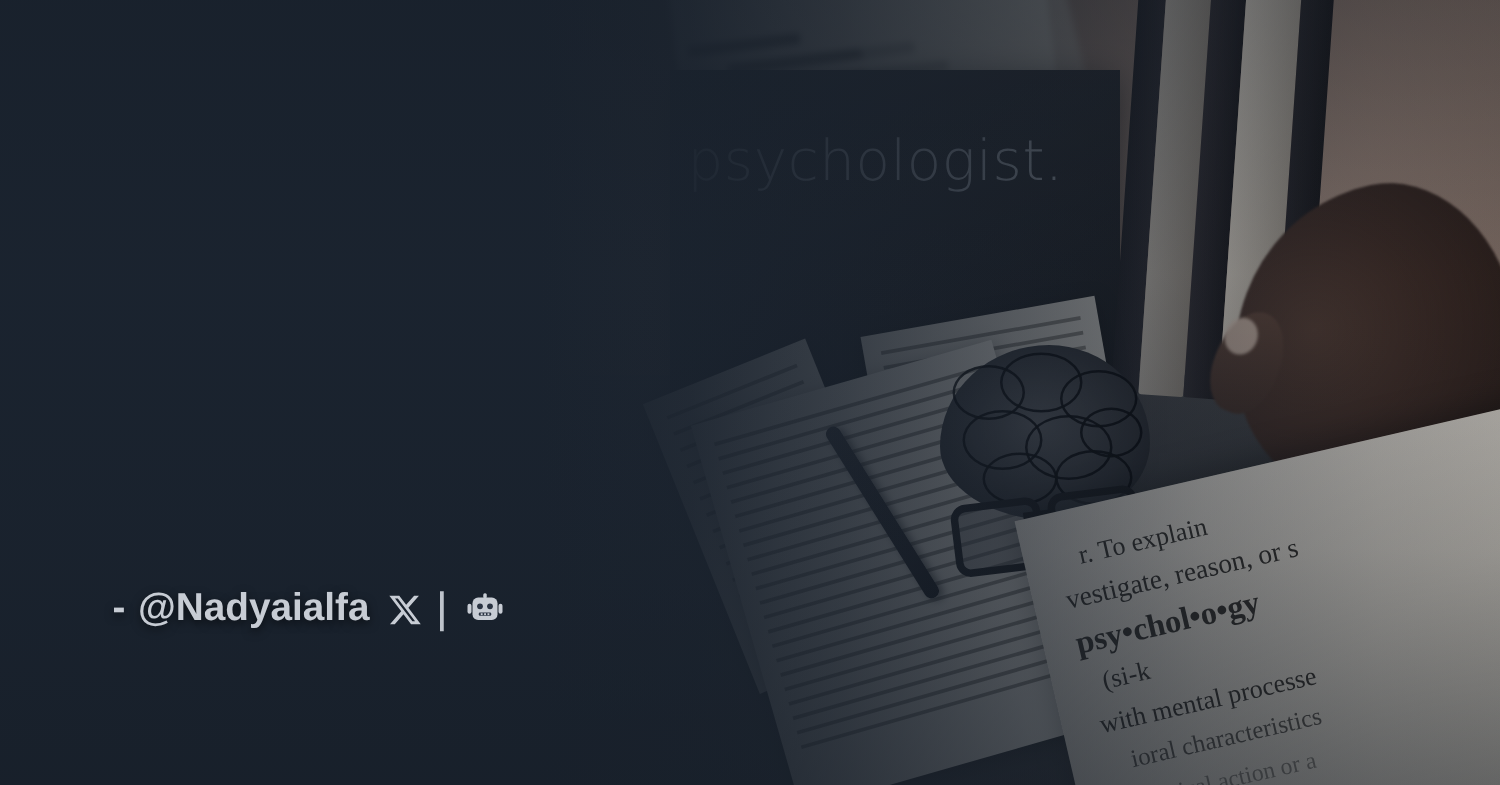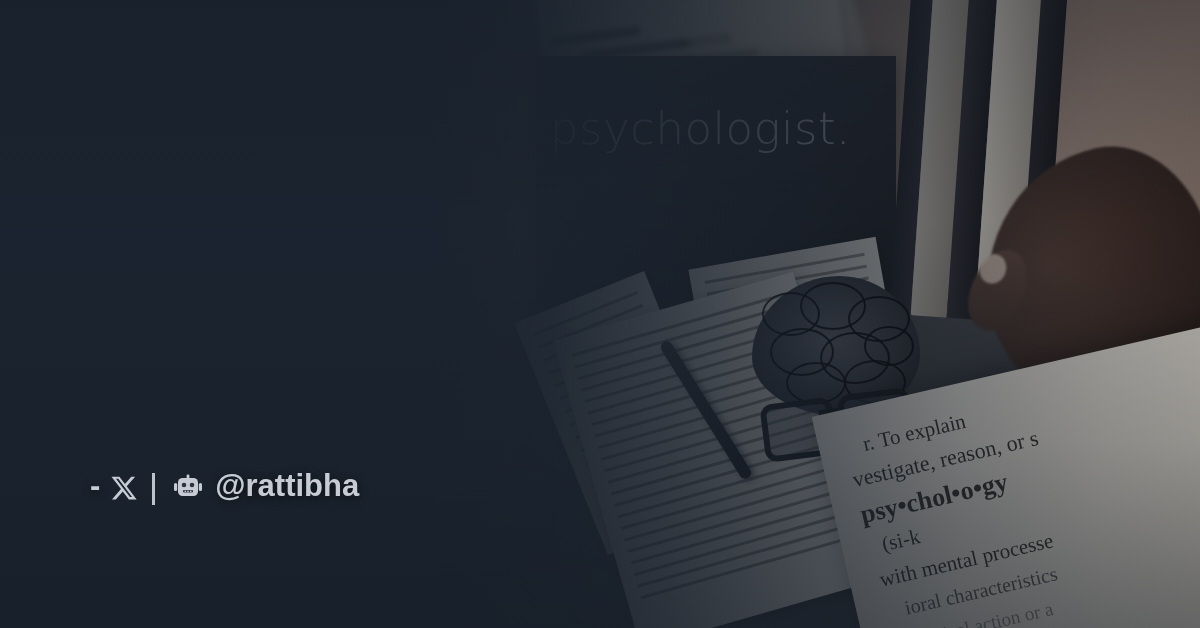--- a/index.html
+++ b/index.html
@@ -439,20 +439,21 @@
 
     <div class="scrim-left"></div>
     <div class="scrim-bottom"></div>
   </div>
 
   <div class="content">
 
 
     <div class="byline">
       <span class="dash">-</span>
+      <span class="handle-x">@Nadyaialfa</span>
 
       <span class="x-logo">
         <svg viewBox="0 0 24 24" aria-hidden="true">
           <path fill="#c7ccd4" d="M18.244 2.25h3.308l-7.227 8.26 8.502 11.24H16.17l-5.214-6.817L4.99 21.75H1.68l7.73-8.835L1.254 2.25H8.08l4.713 6.231zm-1.161 17.52h1.833L7.084 4.126H5.117z"></path>
         </svg>
       </span>
 
       <span class="sep"></span>
 
       <span class="robot">
@@ -463,16 +464,15 @@
           <rect x="5" y="4" width="20" height="18" rx="4.5" fill="#c7ccd4"></rect>
           <circle cx="11" cy="11" r="2.3" fill="#2a3342"></circle>
           <circle cx="19" cy="11" r="2.3" fill="#2a3342"></circle>
           <rect x="10" y="16" width="10" height="2.6" rx="1" fill="#2a3342"></rect>
           <rect x="11.6" y="16.6" width="1.5" height="1.5" fill="#c7ccd4"></rect>
           <rect x="14.3" y="16.6" width="1.5" height="1.5" fill="#c7ccd4"></rect>
           <rect x="17" y="16.6" width="1.5" height="1.5" fill="#c7ccd4"></rect>
         </svg>
       </span>
 
-      <span>@rattibha</span>
     </div>
   </div>
 </div>
 
 </body></html>

